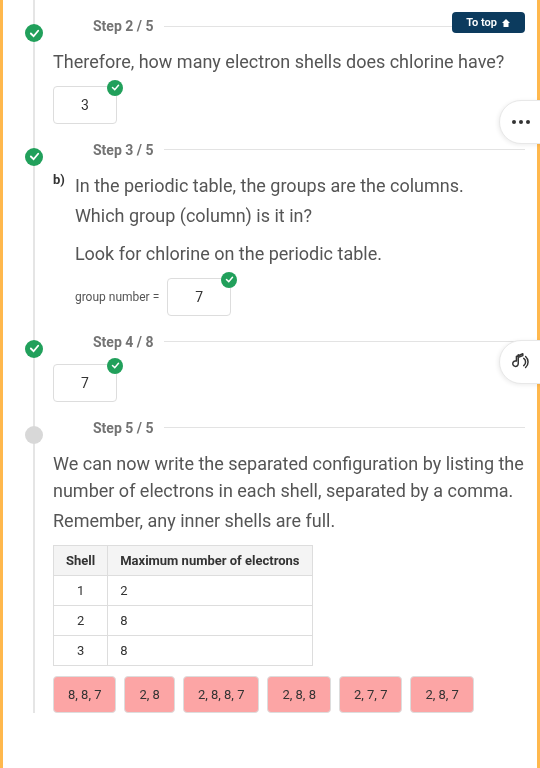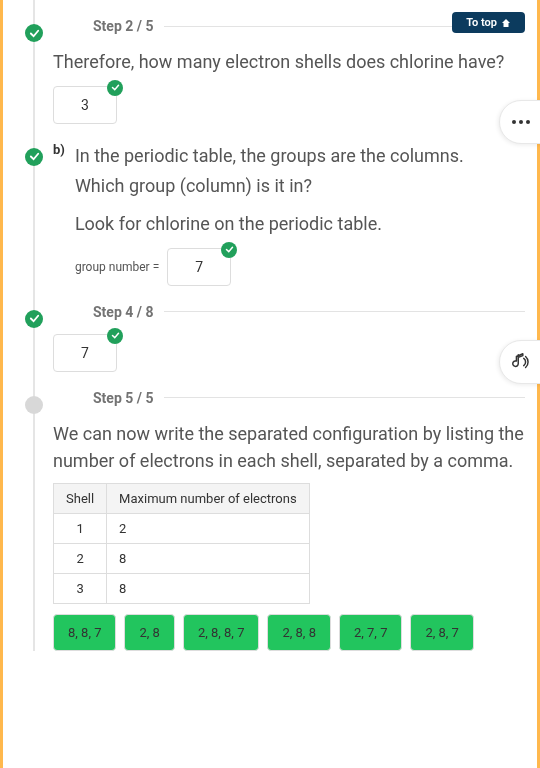--- a/index.html
+++ b/index.html
@@ -131,38 +131,38 @@
     margin: 8px 0 8px 0;
     font-size: 13px;
   }
   table.shell th, table.shell td {
     border: 1px solid #ddd;
     padding: 7px 12px;
     text-align: left;
   }
   table.shell th {
     background: #f4f4f4;
-    font-weight: 400;
+    font-weight: 700;
     color: #333;
   }
   table.shell td:first-child { text-align: center; width: 50px; }
   .options {
     display: flex;
     flex-wrap: wrap;
     gap: 8px;
     margin-top: 10px;
   }
   .opt {
     border: 1px solid #ddd;
     border-radius: 4px;
     padding: 10px 14px;
     font-size: 13px;
     color: #333;
     cursor: pointer;
-    background: #22c55e;
+    background: #fca5a5;
   }
   .fab {
     position: absolute;
     right: -3px;
     width: 44px;
     height: 44px;
     background: #fff;
     border: 1px solid #e8e8e8;
     border-radius: 22px 0 0 22px;
     display: flex;
@@ -211,20 +211,24 @@
           </div>
         </div>
       </div>
     </div>
 
     <div class="step">
       <div class="step-dot done">
         <svg viewBox="0 0 12 12">
             <path d="M2 6 L5 9 L10 3" stroke="#fff" stroke-width="2" fill="none" stroke-linecap="round"></path>
           </svg>
+      </div>
+      <div class="step-header">
+        <div class="step-title">Step 3 / 5</div>
+        <div class="step-line"></div>
       </div>
       <div class="sub-b">
         <div class="part-label">b)</div>
         <div style="flex:1">
           <div class="body-text" style="margin-bottom:2px">In the periodic table, the groups are the columns.</div>
           <div class="body-text">Which group (column) is it in?</div>
           <div class="body-text">Look for chlorine on the periodic table.</div>
           <div class="input-row">
             <span class="label-txt">group number =</span>
             <div class="ans-box">
@@ -262,20 +266,21 @@
       </div>
     </div>
 
     <div class="step">
       <div class="step-dot pending"></div>
       <div class="step-header">
         <div class="step-title">Step 5 / 5</div>
         <div class="step-line"></div>
       </div>
       <div class="body-text" style="margin-bottom:2px">We can now write the separated configuration by listing the number of electrons in each shell, separated by a comma.</div>
+      <div class="body-text">Remember, any inner shells are full.</div>
       <table class="shell">
         <tbody>
             <tr>
           <th>Shell</th>
           <th>Maximum number of electrons</th>
         </tr>
         <tr>
           <td>1</td>
           <td>2</td>
         </tr>

